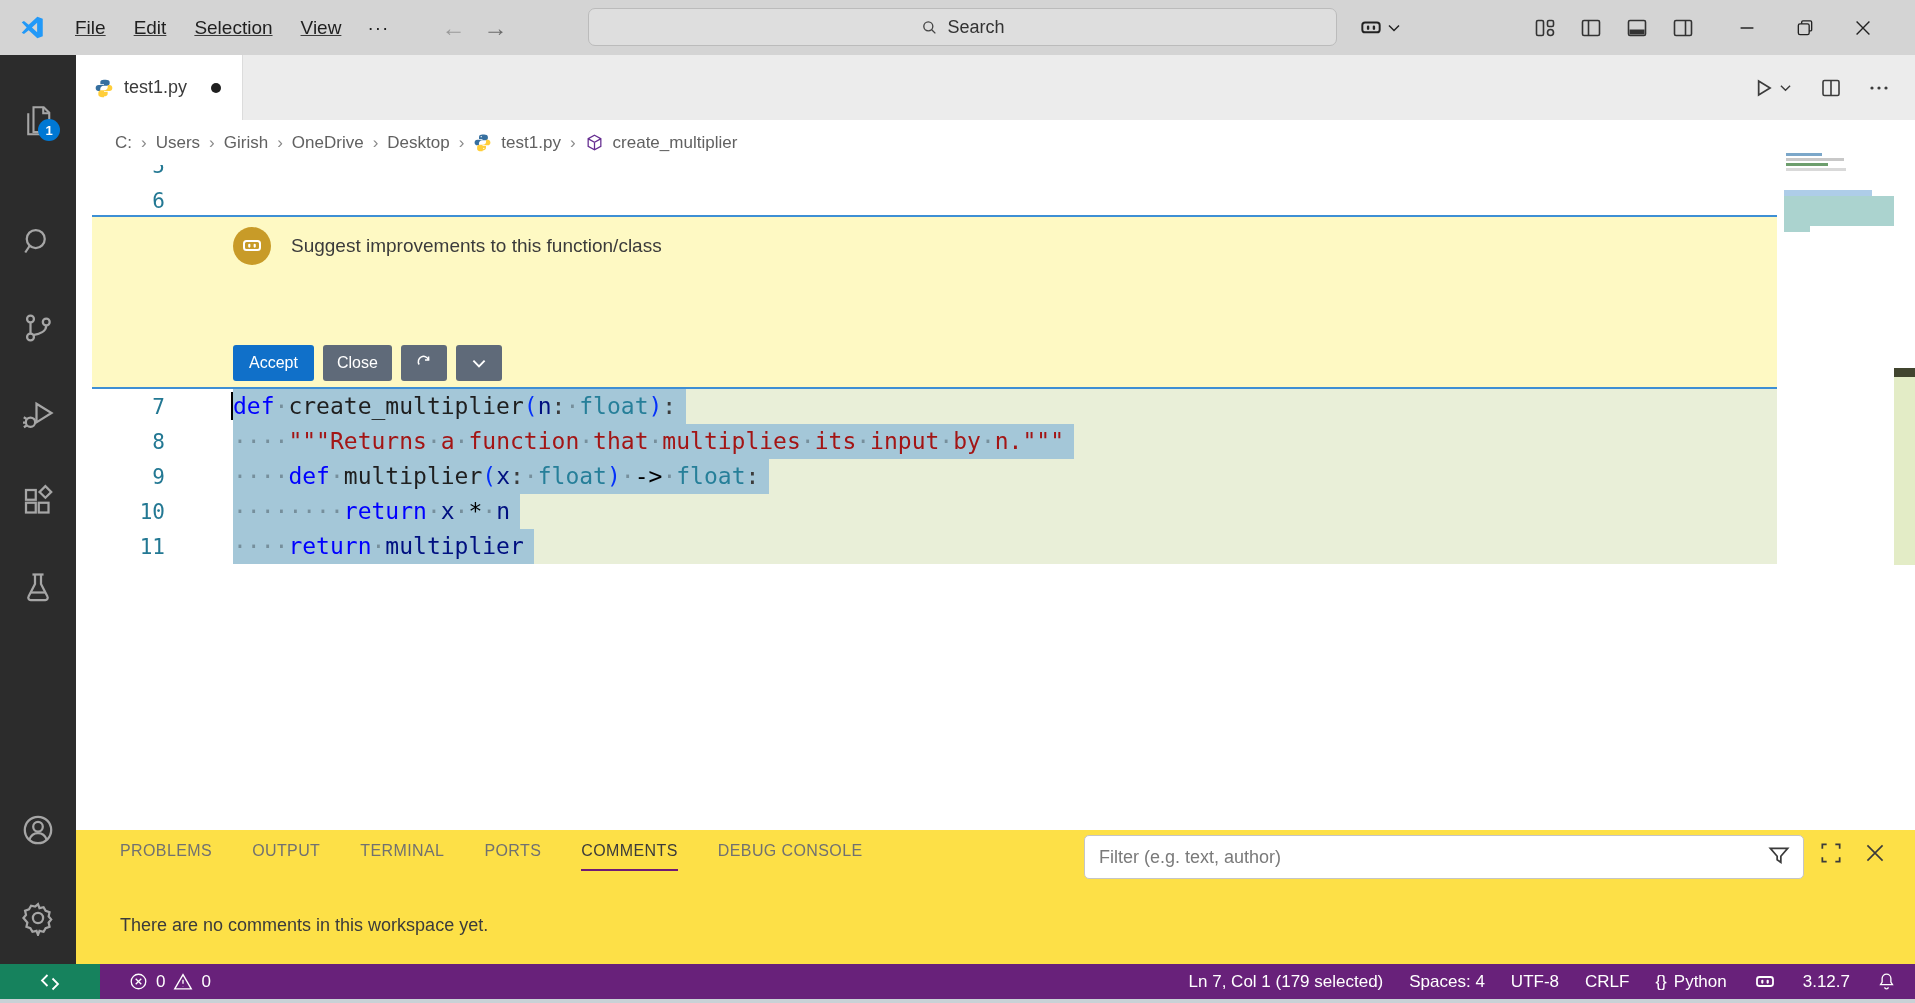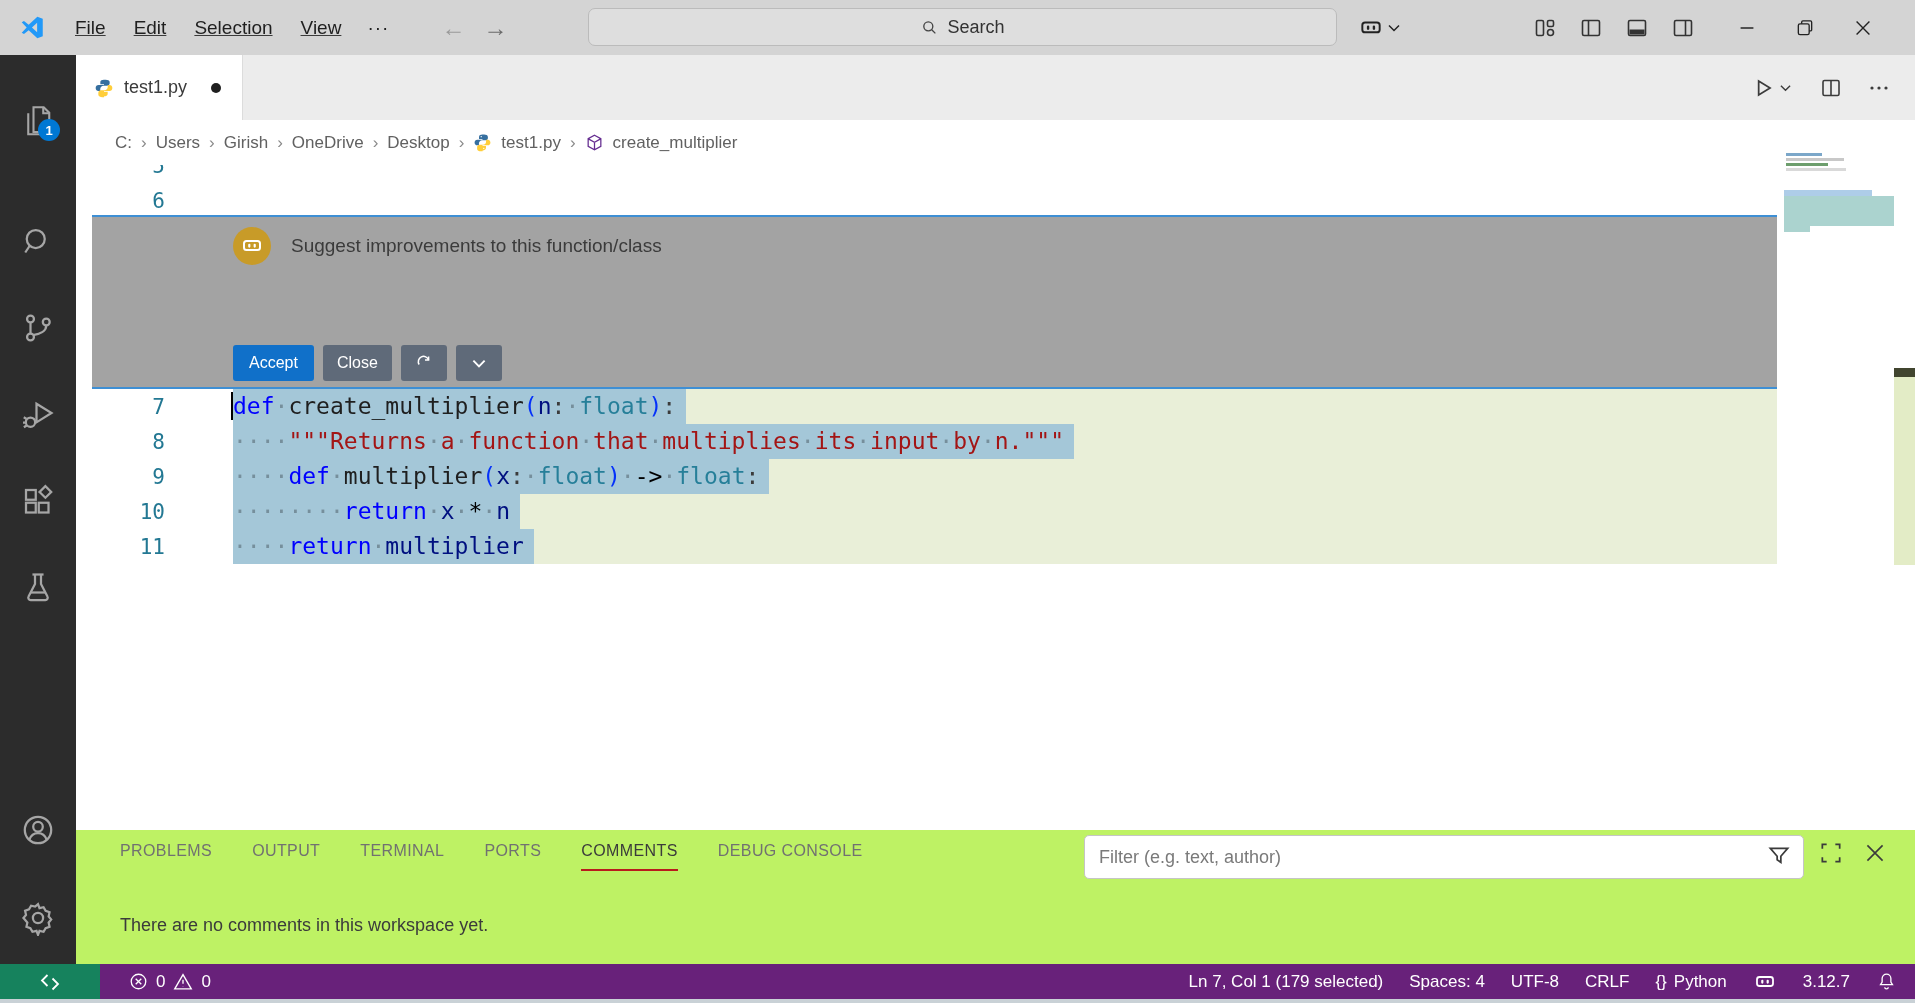--- a/index.html
+++ b/index.html
@@ -48,21 +48,21 @@
   .breadcrumb{position:absolute;left:76px;top:120px;width:1839px;height:45px;background:#fff;display:flex;align-items:center;padding-left:39px;gap:9px;font-size:17px;color:var(--breadcrumb-fg);}
   .bc-sep{color:#8a8a8a;font-size:17px;}
   .bc-item{cursor:default;}
 
   
   .editor-content{position:absolute;left:92px;top:165px;width:1692px;height:665px;overflow:hidden;background:#fff;}
   .prerow{position:absolute;left:0;width:1685px;height:35px;display:flex;align-items:center;}
   .ln{width:73px;text-align:right;font-family:"DejaVu Sans Mono",monospace;font-size:21px;color:var(--linenum);}
   .hline{position:absolute;left:0;width:1685px;height:2px;background:var(--inlinechat-border);}
 
-  .inline-chat{position:absolute;left:0;top:52px;width:1685px;height:170px;background:#a3a3a3;}
+  .inline-chat{position:absolute;left:0;top:52px;width:1685px;height:170px;background:#fef9c3;}
   .ic-header{position:absolute;left:141px;top:10px;display:flex;align-items:center;gap:20px;}
   .ic-avatar{width:38px;height:38px;border-radius:50%;background:#c89b28;color:#fff;display:flex;align-items:center;justify-content:center;}
   .ic-prompt{font-size:19px;color:#3b3b3b;}
   .ic-inputwrap{position:absolute;left:141px;top:66px;width:1494px;height:47px;}
   .ic-input{width:100%;height:100%;border:1px solid #c9c9c9;border-radius:6px;font-family:"Liberation Sans",sans-serif;font-size:19px;padding:0 290px 0 14px;color:#3b3b3b;outline:none;background:#fff;}
   .ic-input::placeholder{color:#7a7a7a;}
   .ic-controls{position:absolute;right:14px;top:0;height:47px;display:flex;align-items:center;gap:20px;color:#3b3b3b;}
   .ic-model{display:flex;align-items:center;gap:6px;font-size:17px;}
   .ic-at{font-size:21px;}
   .ic-buttons{position:absolute;left:141px;top:128px;display:flex;align-items:center;gap:9px;}
@@ -82,24 +82,24 @@
   .cursor{position:absolute;left:139px;top:3px;width:2px;height:28px;background:#000;}
 
   
   .minimap{position:absolute;left:1784px;top:152px;width:110px;height:120px;}
   .mm-bar{position:absolute;}
   .overview-ruler{position:absolute;left:1894px;top:165px;width:21px;height:665px;}
   .or-dark{position:absolute;left:0;top:203px;width:21px;height:9px;background:#41452f;}
   .or-green{position:absolute;left:0;top:212px;width:21px;height:188px;background:#e3ecc6;}
 
   
-  .panel{position:absolute;left:76px;top:830px;width:1839px;height:134px;background:#bef264;}
+  .panel{position:absolute;left:76px;top:830px;width:1839px;height:134px;background:#fde047;}
   .panel-tabs{position:absolute;left:44px;top:12px;display:flex;gap:40px;}
   .ptab{font-size:16px;letter-spacing:0.4px;color:#717171;padding-bottom:9px;cursor:default;}
-  .ptab.active{color:#3b3b3b;border-bottom:2px solid #b91c1c;}
+  .ptab.active{color:#3b3b3b;border-bottom:2px solid #701a75;}
   .panel-filter{position:absolute;left:1008px;top:5px;width:720px;height:44px;}
   .filter-input{width:100%;height:100%;border:1px solid #c5c5c5;border-radius:5px;font-family:"Liberation Sans",sans-serif;font-size:18px;padding:0 54px 0 14px;color:#3b3b3b;outline:none;}
   .filter-input::placeholder{color:#7a7a7a;}
   .filter-funnel{position:absolute;right:12px;top:8px;color:#3b3b3b;}
   .panel-actions{position:absolute;left:1742px;top:10px;display:flex;gap:18px;color:#3b3b3b;}
   .panel-body{position:absolute;left:44px;top:66px;font-size:18px;color:#3b3b3b;margin-top:19px;}
 
   
   .statusbar{position:absolute;left:0;top:964px;width:1915px;height:35px;background:var(--statusbar-bg);color:#fff;font-size:17px;display:flex;align-items:center;}
   .remote{width:100px;height:35px;background:var(--remote-bg);display:flex;align-items:center;justify-content:center;}

